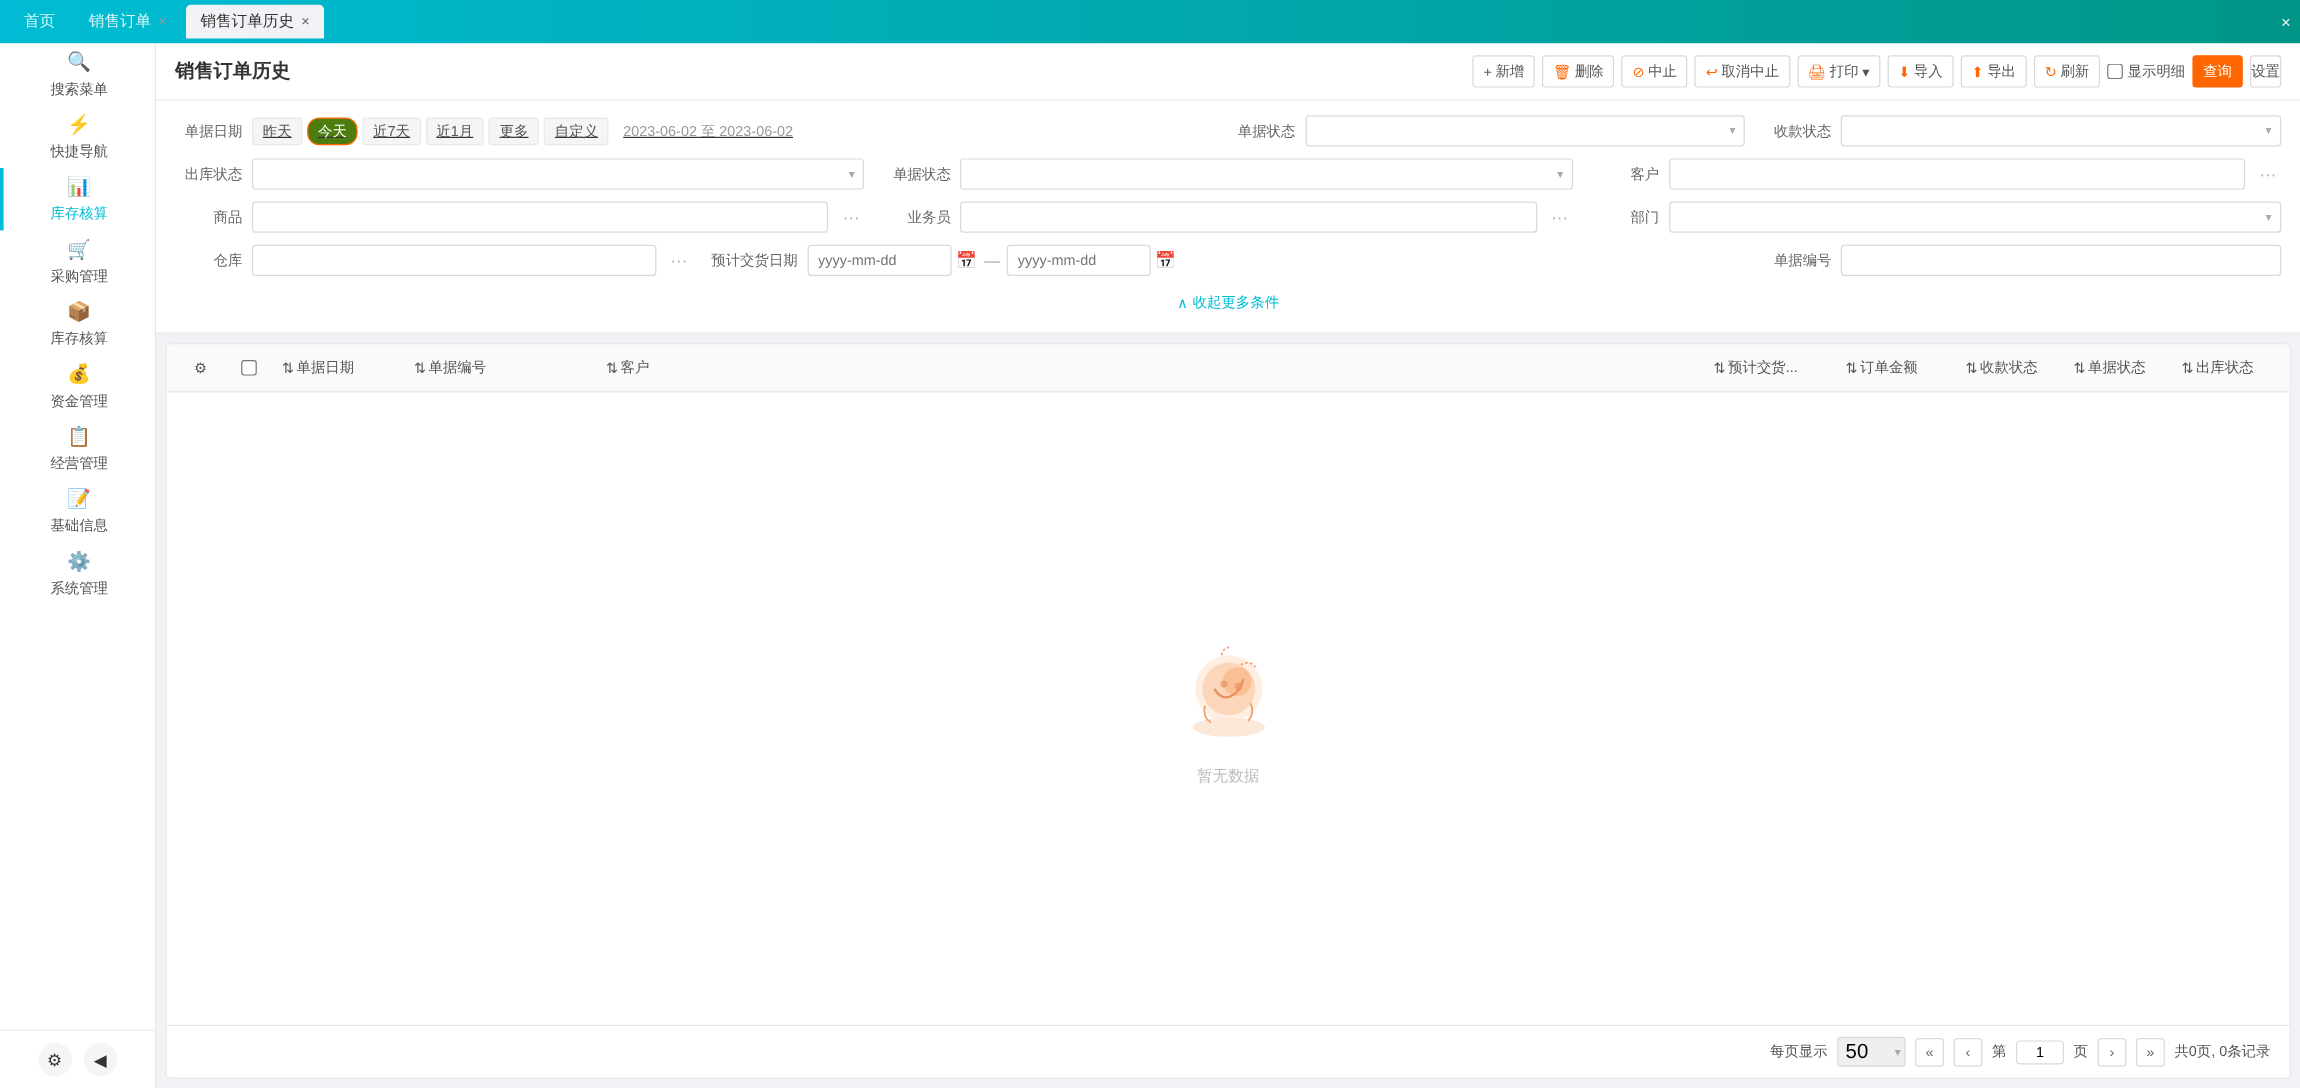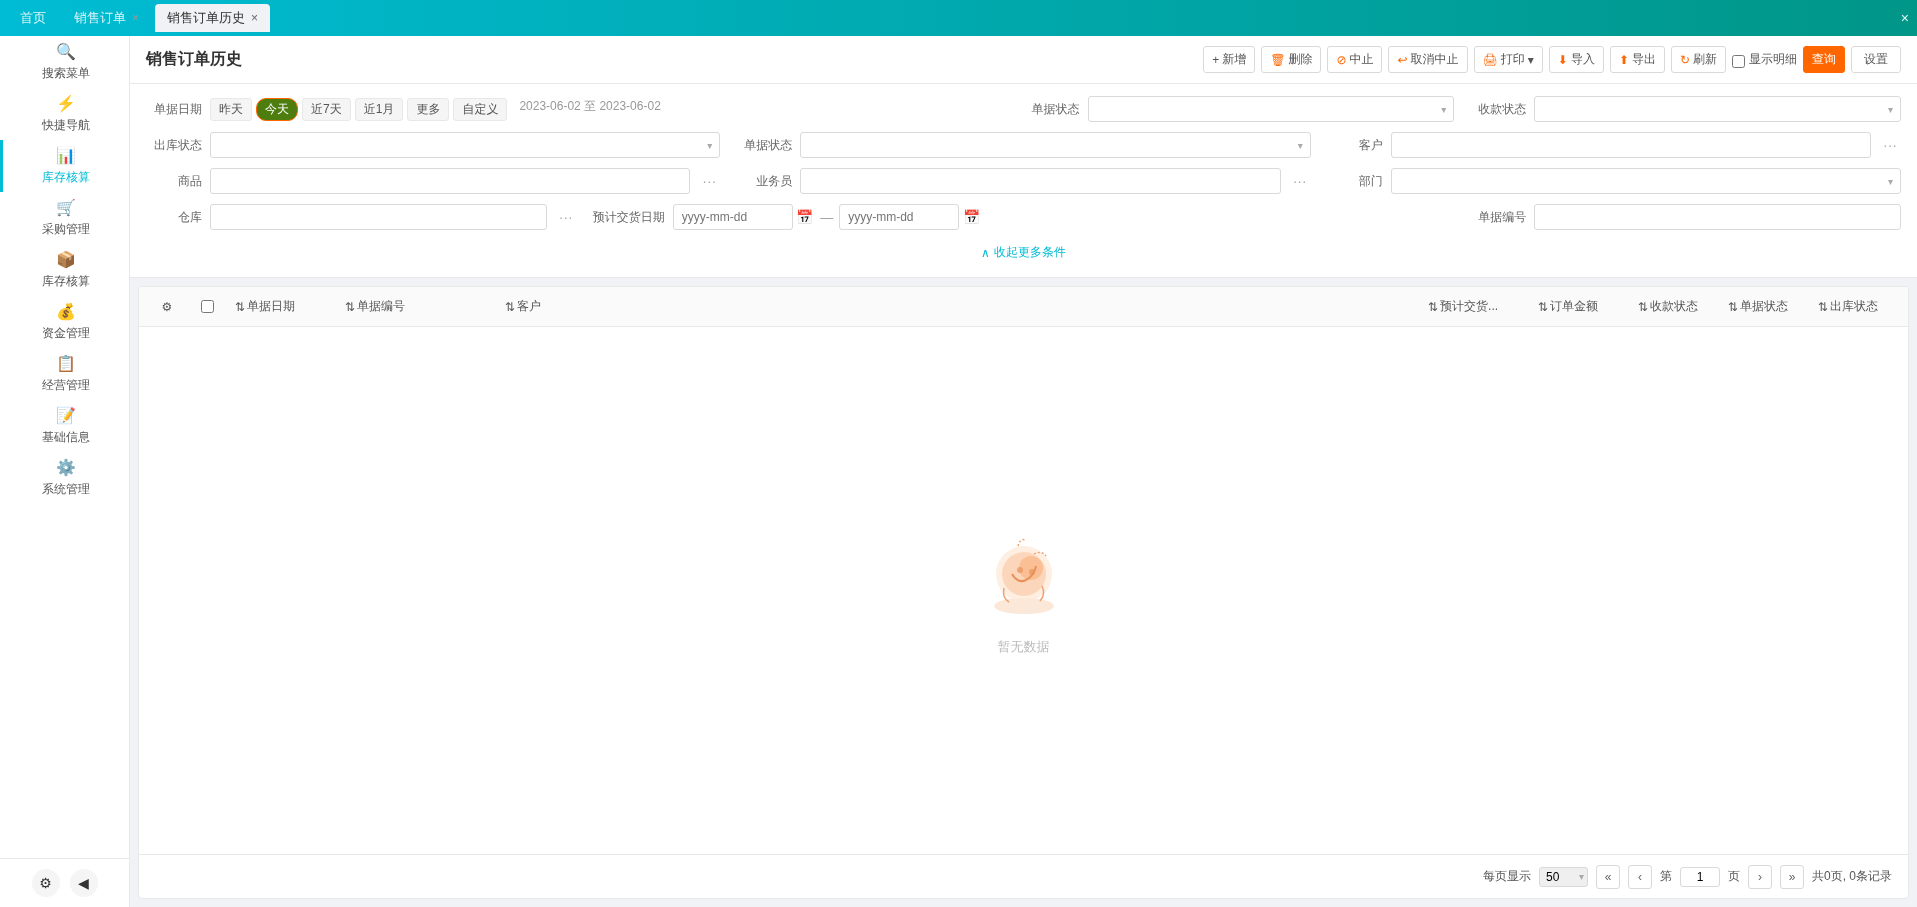--- a/index.html
+++ b/index.html
@@ -138,30 +138,30 @@
       color: #555;
       white-space: nowrap;
     }
     .toolbar-btn.primary {
       background: #ff6600;
       border-color: #ff6600;
       color: #fff;
     }
     .toolbar-btn-setting {
       display: flex; align-items: center; gap: 3px;
-      padding: 4px 12px;
+      padding: 4px 0;
       border: 1px solid #d9d9d9;
       border-radius: 3px;
       background: #fff;
       cursor: pointer;
       font-size: 12px;
       color: #555;
     }
     .display-toggle {
-      display: flex; align-items: flex-end; gap: 4px;
+      display: flex; align-items: center; gap: 4px;
       font-size: 12px; color: #555;
       cursor: pointer;
     }
     .display-toggle input[type=checkbox] { cursor: pointer; }
 
     
     .filter-area {
       background: #fff;
       padding: 12px 16px;
       border-bottom: 1px solid #e8e8e8;
@@ -188,22 +188,23 @@
       text-align: right;
     }
     .filter-control {
       flex: 1;
       display: flex;
       align-items: center;
       position: relative;
     }
     .date-pills {
       display: flex;
-      align-items: flex-start;
+      align-items: center;
       gap: 4px;
+      text-decoration: underline;
     }
     .date-pill {
       padding: 2px 8px;
       border-radius: 3px;
       font-size: 12px;
       cursor: pointer;
       color: #555;
       background: #f5f5f5;
       border: 1px solid #e8e8e8;
     }
@@ -372,21 +373,21 @@
       justify-content: flex-end;
       padding: 0 16px;
       gap: 8px;
       font-size: 12px;
       color: #555;
     }
     .page-size-select {
       border: 1px solid #d9d9d9;
       border-radius: 3px;
       padding: 2px 20px 2px 6px;
-      font-size: 12px;
+      font-size: 17px;
       appearance: none;
       -webkit-appearance: none;
       outline: none;
       cursor: pointer;
     }
     .page-nav-btn {
       width: 24px; height: 24px;
       border: 1px solid #d9d9d9;
       border-radius: 3px;
       background: #fff;

